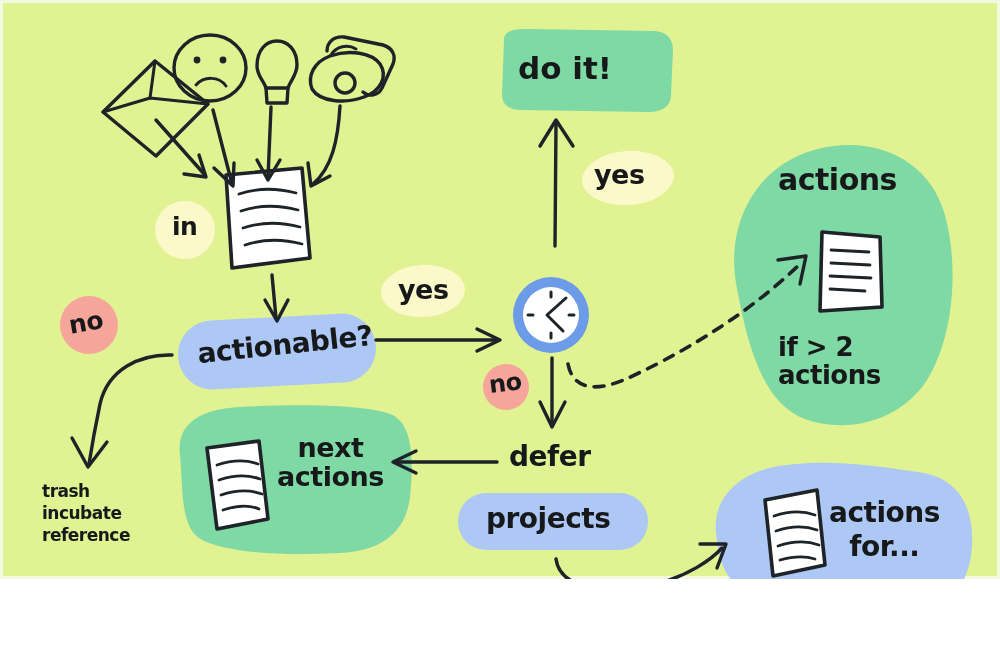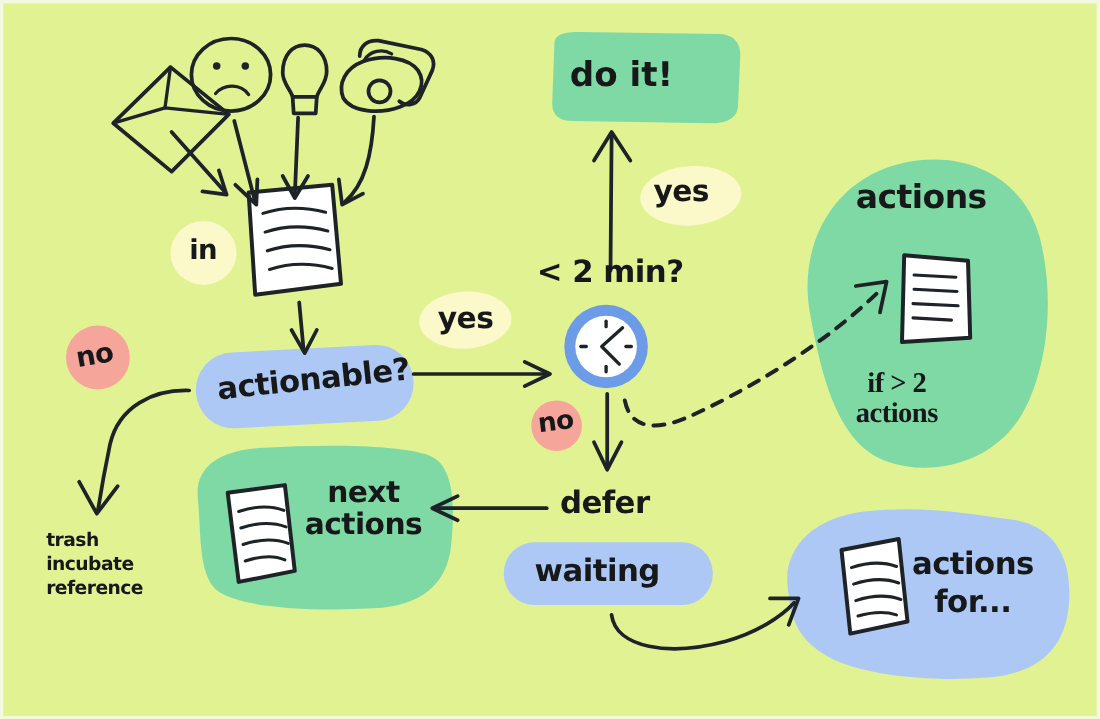--- a/index.html
+++ b/index.html
@@ -4,21 +4,21 @@
 <title>GTD Workflow Diagram</title>
 <style>
   html, body {
     margin: 0;
     padding: 0;
     background: #ffffff;
   }
   #canvas {
     position: relative;
     width: 1000px;
-    height: 654px;
+    height: 579px;
     background: #e1f293;
     overflow: hidden;
     font-family: "DejaVu Sans", sans-serif;
   }
   #canvas::after {
     content: "";
     position: absolute;
     inset: 0;
     border: 3px solid #f3f9de;
     pointer-events: none;
@@ -42,21 +42,21 @@
     white-space: pre;
     line-height: 1.06;
     letter-spacing: -0.5px;
     user-select: none;
   }
 
   .t-do-it      { left: 518px; top: 52px;  font-size: 31px; letter-spacing: 0px; }
   .t-yes-top    { left: 594px; top: 161px; font-size: 27px; }
   .t-projects   { left: 778px; top: 164px; font-size: 30px; }
   .t-2min       { left: 488px; top: 232px; font-size: 28px; }
-  .t-if2        { left: 778px; top: 334px; font-size: 26px; text-align: center; font-family: Liberation Serif, serif; }
+  .t-if2        { left: 778px; top: 334px; font-size: 26px; text-align: left; }
   .t-in         { left: 172px; top: 214px; font-size: 25px; }
   .t-yes-mid    { left: 398px; top: 276px; font-size: 27px; }
   .t-no-left    { left: 69px;  top: 310px; font-size: 25px; transform: rotate(-10deg); }
   .t-actionable { left: 197px; top: 330px; font-size: 28px; transform: rotate(-6deg); }
   .t-no-mid     { left: 489px; top: 371px; font-size: 24px; transform: rotate(-7deg); }
   .t-next       { left: 277px; top: 434px; font-size: 27px; text-align: center; }
   .t-defer      { left: 509px; top: 442px; font-size: 28px; }
   .t-trash      { left: 42px;  top: 481px; font-size: 17px; line-height: 1.28; }
   .t-delegate   { left: 486px; top: 504px; font-size: 28px; }
   .t-waiting    { left: 829px; top: 496px; font-size: 28px; text-align: center; line-height: 1.2; }
@@ -236,32 +236,31 @@
       <path class="rule" d="M776,531 C791,526 806,526 817,530"></path>
       <path class="rule" d="M778,546 C793,541 808,541 819,545"></path>
       <path class="rule" d="M780,560 C794,556 806,556 815,559"></path>
     </g>
   </svg>
 
   <div class="labels">
     <div class="lbl t-do-it">do it!</div>
     <div class="lbl t-yes-top">yes</div>
     <div class="lbl t-projects">actions</div>
-    <div class="lbl t-2min">&lt; 2 min?</div>
     <div class="lbl t-if2">if &gt; 2
 actions</div>
     <div class="lbl t-in">in</div>
     <div class="lbl t-yes-mid">yes</div>
     <div class="lbl t-no-left">no</div>
     <div class="lbl t-actionable">actionable?</div>
     <div class="lbl t-no-mid">no</div>
     <div class="lbl t-next">next
 actions</div>
     <div class="lbl t-defer">defer</div>
     <div class="lbl t-trash">trash
 incubate
 reference</div>
-    <div class="lbl t-delegate">waiting</div>
+    <div class="lbl t-delegate">projects</div>
     <div class="lbl t-waiting">actions
 for...</div>
   </div>
 
 </div>
 
 </body></html>

